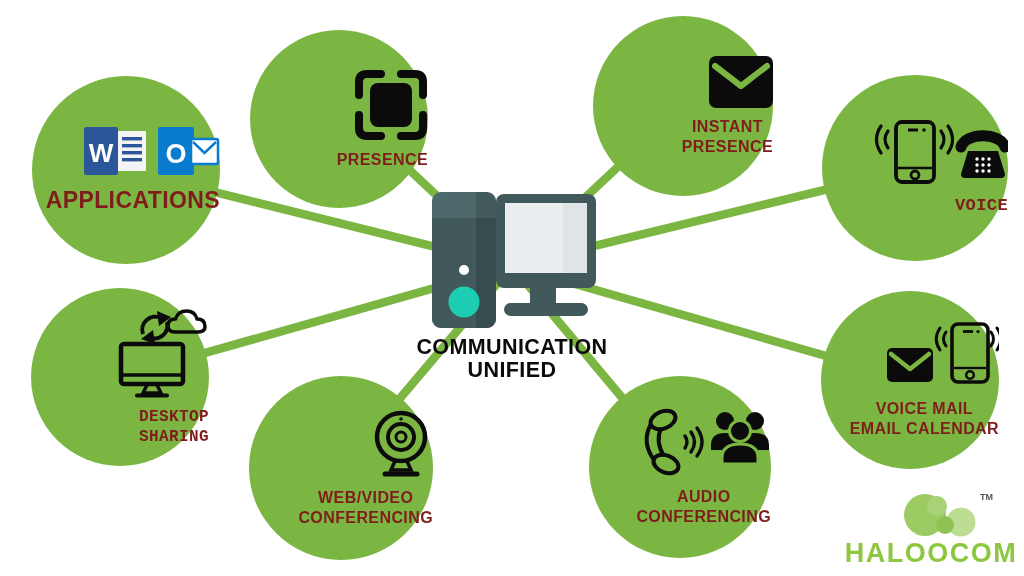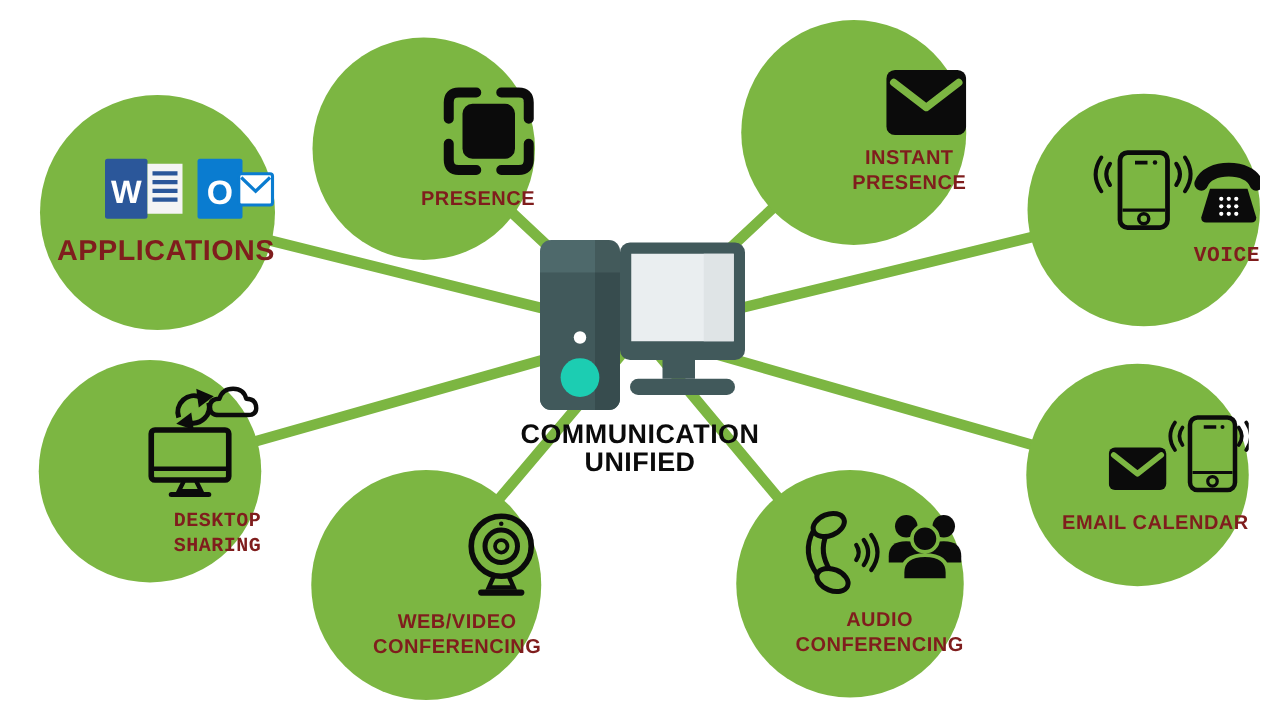--- a/index.html
+++ b/index.html
@@ -229,20 +229,21 @@
         <g transform="translate(63,0)">
           <rect x="2" y="2" width="36" height="58" rx="6" fill="none" stroke="#0b0b0b" stroke-width="3.6"></rect>
           <line x1="13" y1="9.5" x2="23" y2="9.5" stroke="#0b0b0b" stroke-width="2.8"></line>
           <circle cx="28" cy="9.5" r="1.6" fill="#0b0b0b"></circle>
           <line x1="4" y1="46" x2="36" y2="46" stroke="#0b0b0b" stroke-width="2.4"></line>
           <circle cx="20" cy="53" r="3.8" fill="none" stroke="#0b0b0b" stroke-width="2.6"></circle>
         </g>
       </svg>
     </div>
     <div class="node-label">
+      <span>VOICE MAIL</span>
       <span>EMAIL CALENDAR</span>
     </div>
   </div>
 
   <div class="center-icon" style="left:424px;top:184px;">
     <svg width="180" height="150" viewBox="0 0 180 150">
       <g>
         <rect x="72" y="10" width="100" height="94" rx="8" fill="#41595B"></rect>
         <rect x="81" y="19" width="82" height="70" fill="#EAEEF0"></rect>
         <rect x="139" y="19" width="24" height="70" fill="#DFE4E6"></rect>
@@ -261,14 +262,24 @@
         <circle cx="40" cy="86" r="5" fill="#ffffff"></circle>
         <circle cx="40" cy="118" r="15.5" fill="#1CCDB2"></circle>
       </g>
     </svg>
   </div>
   <div class="center-label" style="left:402px;top:336px;width:220px;">
     <span>COMMUNICATION</span>
     <span>UNIFIED</span>
   </div>
 
+  <div class="logo" style="left:842px;top:482px;width:178px;">
+    <svg width="178" height="56" viewBox="0 0 178 56">
+      <circle cx="83" cy="33" r="21" fill="#9CCB63"></circle>
+      <circle cx="119" cy="40" r="14.5" fill="#BCDD92"></circle>
+      <circle cx="103" cy="43" r="9" fill="#8EC353"></circle>
+      <circle cx="95" cy="24" r="10" fill="#A8D276"></circle>
+      <text x="138" y="18" font-size="9" font-weight="bold" fill="#555555" font-family="Liberation Sans, sans-serif">TM</text>
+    </svg>
+    <div class="logo-text">HALOOCOM</div>
+  </div>
 
 </div>
 
 </body></html>

